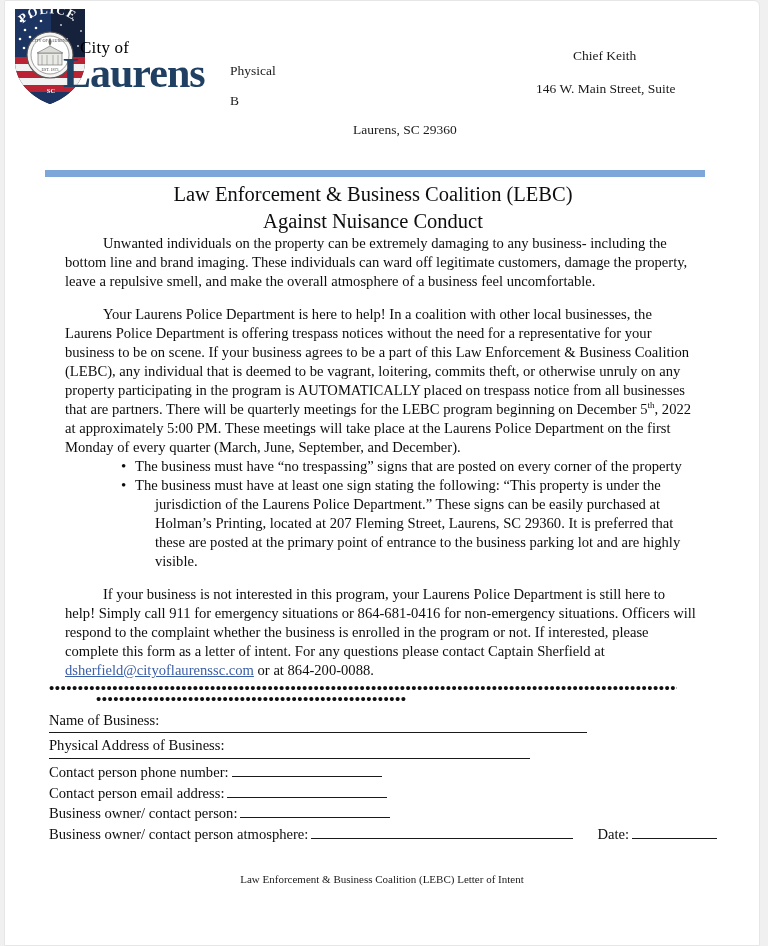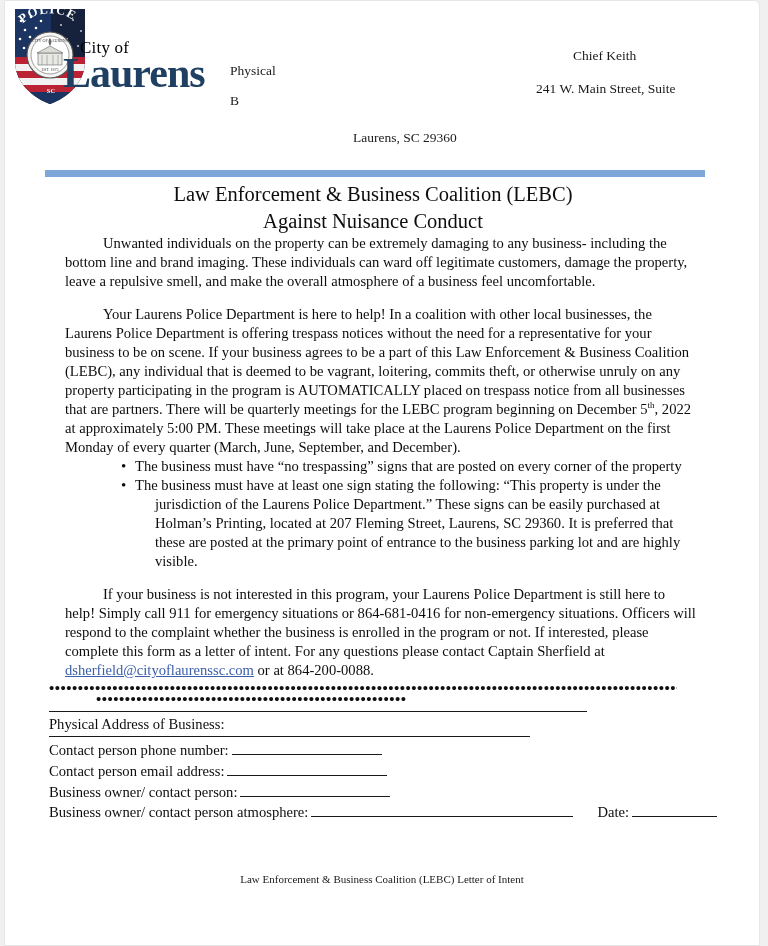--- a/index.html
+++ b/index.html
@@ -73,21 +73,21 @@
   .hdr-line {
     position: absolute;
     font-size: 13.5px;
     color: #1a1a1a;
     white-space: nowrap;
   }
   .hdr-chief     { left: 568px; top: 47px; }
   .hdr-grounsell { left: 225px; top: 62px; }
   .hdr-addr      { left: 531px; top: 80px; }
   .hdr-suiteb    { left: 225px; top: 92px; }
-  .hdr-citystate { left: 348px; top: 129px; }
+  .hdr-citystate { left: 348px; top: 121px; }
 
   .rule {
     position: absolute;
     left: 40px;
     top: 169px;
     width: 660px;
     height: 7px;
     background: #7da7d9;
   }
 
@@ -270,21 +270,21 @@
       <text x="40" y="90" text-anchor="middle" font-family="Liberation Serif, serif" font-size="6.5" font-weight="bold" fill="#ffffff">SC</text>
     </svg>
 
     <div class="logo-text">
       <div class="logo-city">City of</div>
       <div class="logo-laurens">Laurens</div>
     </div>
 
     <div class="hdr-line hdr-chief">Chief Keith</div>
     <div class="hdr-line hdr-grounsell">Physical</div>
-    <div class="hdr-line hdr-addr">241 W. Main Street, Suite</div>
+    <div class="hdr-line hdr-addr">146 W. Main Street, Suite</div>
     <div class="hdr-line hdr-suiteb">B</div>
     <div class="hdr-line hdr-citystate">Laurens, SC 29360</div>
   </div>
 
   <div class="rule"></div>
 
   <div class="content">
 
     <h1 class="doc-title">
       <span>Law Enforcement &amp; Business Coalition (LEBC)</span>
@@ -308,20 +308,21 @@
       </li>
     </ul>
 
     <p class="para gap"><span>If your business is not interested in this program, your Laurens Police Department is still here to help! Simply call 911 for emergency situations or 864-681-0416 for non-emergency situations. Officers will respond to the complaint whether the business is enrolled in the program or not. If interested, please complete this form as a letter of intent. For any questions please contact Captain Sherfield at </span><a class="email" href="#">dsherfield@cityoflaurenssc.com</a><span> or at 864-200-0088.</span></p>
 
     <div class="dots dots-1">••••••••••••••••••••••••••••••••••••••••••••••••••••••••••••••••••••••••••••••••••••••••••••••••••••••••••••••••••••••••••••••••••••••••</div>
     <div class="dots dots-2">••••••••••••••••••••••••••••••••••••••••••••••••••••••••••••••••</div>
 
     <div class="form">
 
+      <div class="field-label">Name of Business:</div>
       <div class="ruleline w-long"></div>
 
       <div class="field-label">Physical Address of Business:</div>
       <div class="ruleline w-med"></div>
 
       <div class="inline-row">
         <span>Contact person phone number:</span><span class="blank b-sm"></span>
       </div>
 
       <div class="inline-row">

